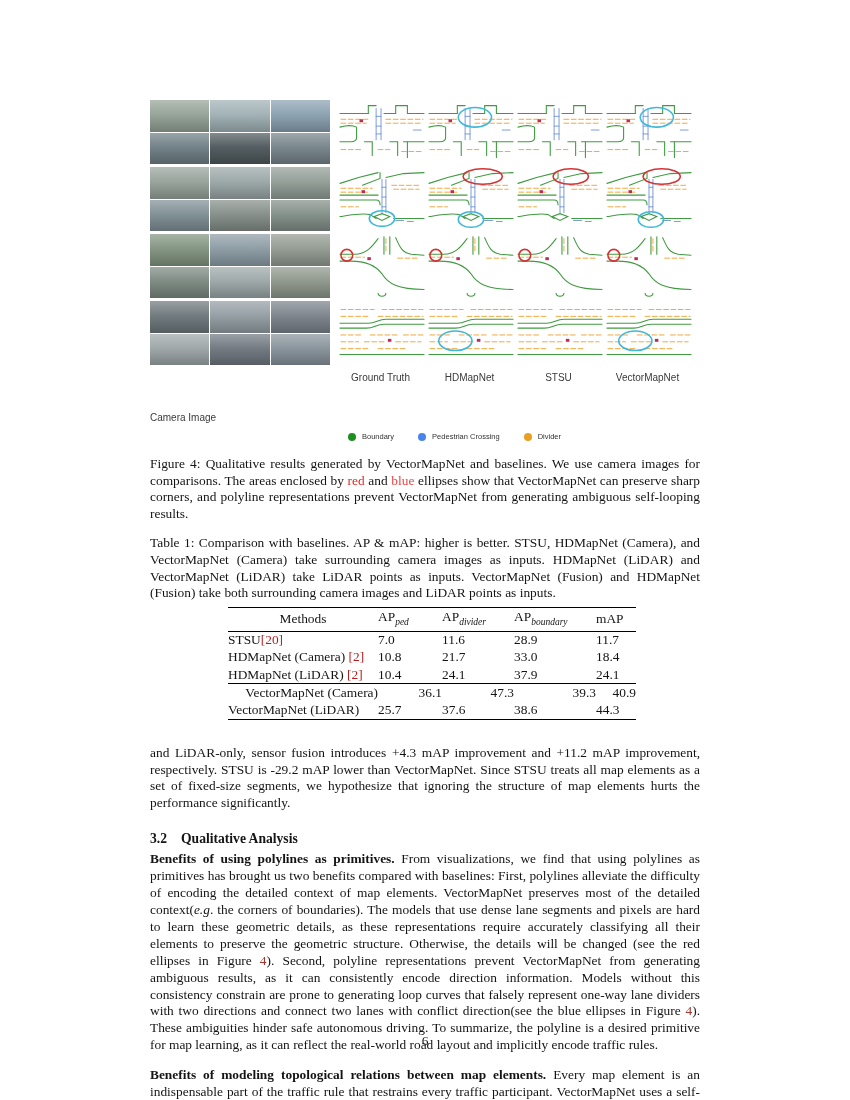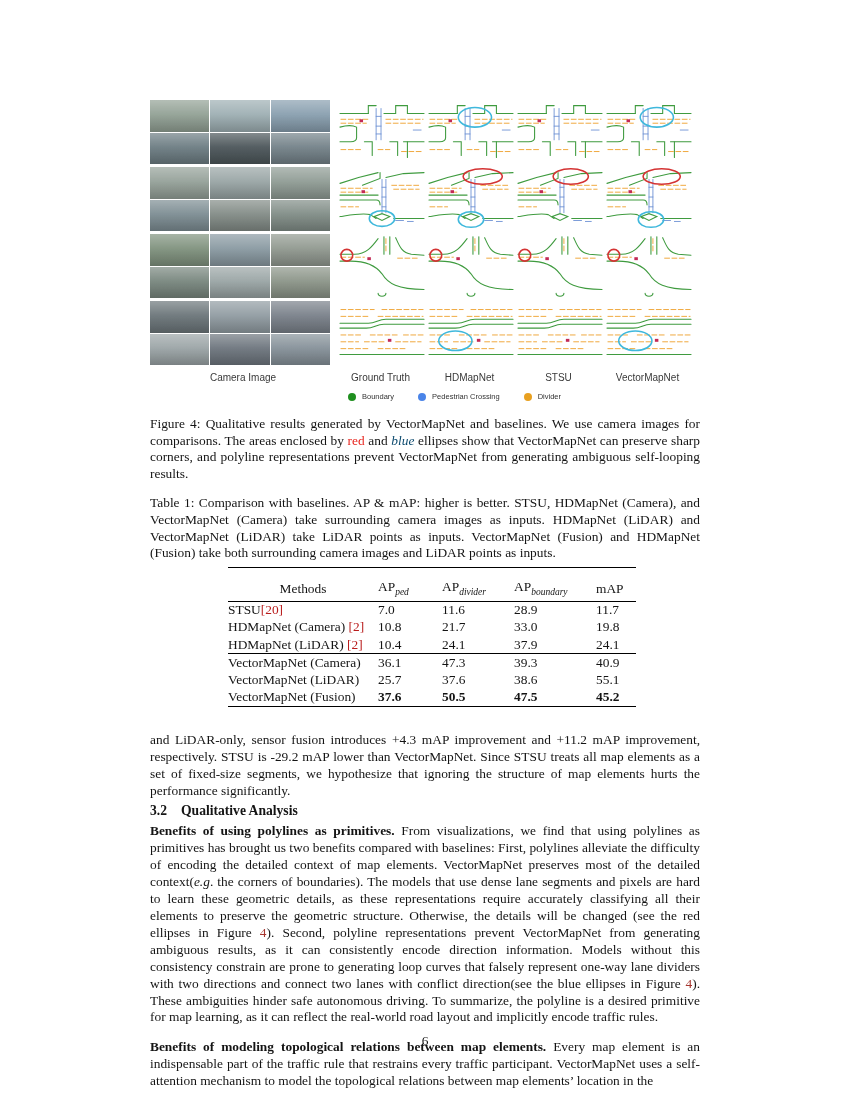--- a/index.html
+++ b/index.html
@@ -14,50 +14,50 @@
   .fig-row{display:flex;gap:3px;margin-bottom:3px;align-items:stretch;}
   .cam-block{
     width:180px;height:64px;margin-right:6px;flex:none;
     display:grid;grid-template-columns:repeat(3,1fr);grid-template-rows:1fr 1fr;gap:1px;
   }
   .cam-cell{width:100%;height:100%;}
   .map-panel{width:86px;height:64px;flex:none;background:#fff;}
 
   .fig-labels{display:flex;margin-top:7px;font-family:"Liberation Sans",sans-serif;
     font-size:10px;color:#3a3a3a;}
-  .fig-labels .lab-cam{width:186px;text-align:center;flex:none;}
+  .fig-labels .lab-cam{width:186px;text-align:left;flex:none;margin-top:40px;}
   .fig-labels .lab-map{width:89px;text-align:center;flex:none;}
 
   .legend{display:flex;justify-content:flex-start;gap:24px;margin-top:9px;margin-left:198px;}
   .legend-item{display:flex;align-items:center;gap:6px;}
   .legend-dot{width:8px;height:8px;border-radius:50%;display:inline-block;}
   .legend-label{font-family:"Liberation Sans",sans-serif;font-size:7.5px;color:#333;}
 
   
   .fig-caption{margin-top:15px;font-size:13.4px;line-height:16.6px;text-align:justify;}
   .table-caption{margin-top:13px;font-size:13.4px;line-height:16.6px;text-align:justify;}
   .body-para{margin-top:25px;font-size:13.4px;line-height:16.9px;text-align:justify;}
   .para2{margin-top:13px;}
-  .section-heading{margin-top:4px;font-size:13.6px;font-weight:bold;}
+  .section-heading{margin-top:19px;font-size:13.6px;font-weight:bold;}
   .section-heading .sec-num{margin-right:14px;}
 
   .seg-bold{font-weight:bold;}
   .seg-italic{font-style:italic;}
   .seg-red{color:#e8261f;}
-  .seg-blue{color:#0c4a6e;font-style:italic;}
+  .seg-blue{color:#ef4444;}
   .seg-ref{color:#a5342d;}
   .seg-cite{color:#b91c1c;}
 
   
   .paper-table{margin-top:5px;margin-left:78px;border-collapse:collapse;
     font-size:13.4px;line-height:16.2px;}
   .paper-table thead tr{border-top:1.4px solid #000;border-bottom:0.9px solid #000;}
   .paper-table tbody tr:last-child{border-bottom:1.4px solid #000;}
-  .paper-table tbody tr.rule-top{border-top:0.9px solid #000;}
-  .paper-table th{font-weight:normal;text-align:left;padding:11px 0 1px 0;}
+  .paper-table tbody tr.rule-top{border-top:0.9px solid #000;text-align:right;}
+  .paper-table th{font-weight:normal;text-align:left;padding:1px 0 1px 0;}
   .paper-table th.th-methods{text-align:center;width:150px;}
   .paper-table td{padding:0.5px 0;}
   .paper-table .method-cell{width:150px;}
   .paper-table .c1{width:64px;}
   .paper-table .c2{width:72px;}
   .paper-table .c3{width:82px;}
   .paper-table .c4{width:40px;margin-top:31px;}
   .paper-table sub{font-style:italic;font-size:9.5px;}
   .paper-table tr.bold-row .num-cell{font-weight:bold;}
 
@@ -477,49 +477,42 @@
           <td class="num-cell c1">7.0</td>
           <td class="num-cell c2">11.6</td>
           <td class="num-cell c3">28.9</td>
           <td class="num-cell c4">11.7</td>
         </tr>
         <tr>
           <td class="method-cell">HDMapNet (Camera) <span class="seg-cite">[2]</span></td>
           <td class="num-cell c1">10.8</td>
           <td class="num-cell c2">21.7</td>
           <td class="num-cell c3">33.0</td>
-          <td class="num-cell c4">19.8</td>
+          <td class="num-cell c4">18.4</td>
         </tr>
         <tr>
           <td class="method-cell">HDMapNet (LiDAR) <span class="seg-cite">[2]</span></td>
           <td class="num-cell c1">10.4</td>
           <td class="num-cell c2">24.1</td>
           <td class="num-cell c3">37.9</td>
           <td class="num-cell c4">24.1</td>
         </tr>
         <tr class="rule-top">
           <td class="method-cell">VectorMapNet (Camera)</td>
           <td class="num-cell c1">36.1</td>
           <td class="num-cell c2">47.3</td>
           <td class="num-cell c3">39.3</td>
           <td class="num-cell c4">40.9</td>
         </tr>
         <tr>
           <td class="method-cell">VectorMapNet (LiDAR)</td>
           <td class="num-cell c1">25.7</td>
           <td class="num-cell c2">37.6</td>
           <td class="num-cell c3">38.6</td>
-          <td class="num-cell c4">55.1</td>
-        </tr>
-        <tr class="bold-row">
-          <td class="method-cell">VectorMapNet (Fusion)</td>
-          <td class="num-cell c1">37.6</td>
-          <td class="num-cell c2">50.5</td>
-          <td class="num-cell c3">47.5</td>
-          <td class="num-cell c4">45.2</td>
+          <td class="num-cell c4">44.3</td>
         </tr>
       </tbody>
   </table>
 
   <div class="body-para">and LiDAR-only, sensor fusion introduces +4.3 mAP improvement and +11.2 mAP improvement, respectively. STSU is -29.2 mAP lower than VectorMapNet. Since STSU treats all map elements as a set of fixed-size segments, we hypothesize that ignoring the structure of map elements hurts the performance significantly.</div>
 
   <div class="section-heading">
     <span class="sec-num">3.2</span><span>Qualitative Analysis</span>
   </div>
 

